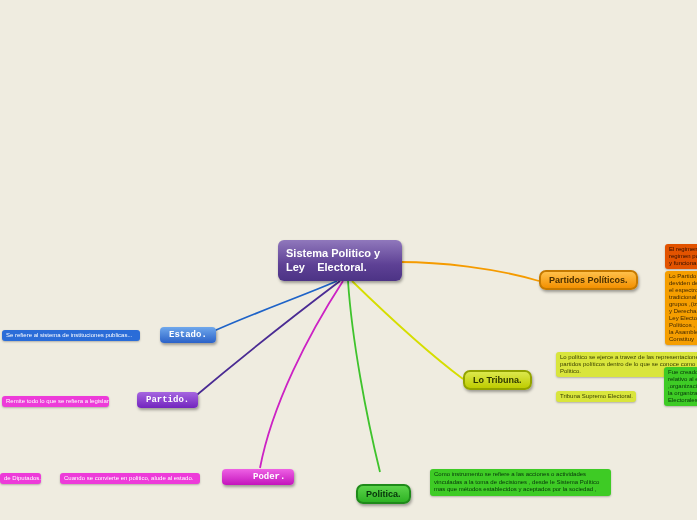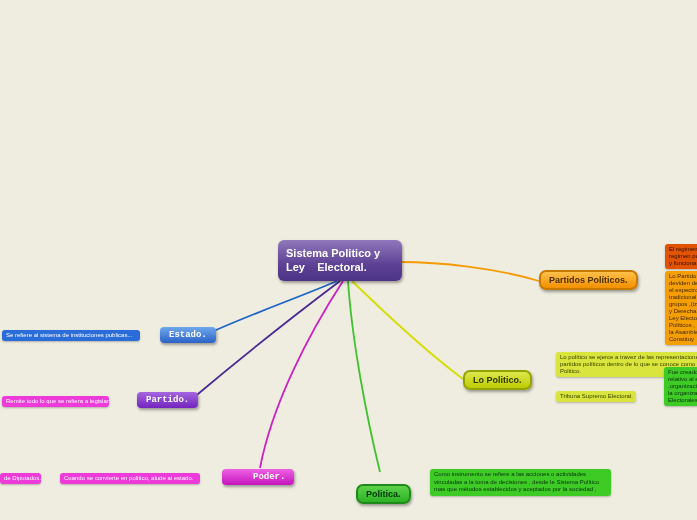--- a/index.html
+++ b/index.html
@@ -57,21 +57,21 @@
     <path d="M 343 281 C 308 335, 272 405, 260 468" stroke="#cc22c4" stroke-width="1.8" fill="none"></path>
     <path d="M 348 281 C 352 340, 366 415, 380 472" stroke="#3fc32c" stroke-width="1.8" fill="none"></path>
     <path d="M 352 281 C 388 316, 424 350, 463 379" stroke="#d6de00" stroke-width="1.8" fill="none"></path>
     <path d="M 400 262 C 440 262, 495 268, 539 281" stroke="#f59b00" stroke-width="1.8" fill="none"></path>
   </svg>
 
   <div class="node root-node">Sistema Politico y
 Ley    Electoral.</div>
 
   <div class="node boxnode box-partidos">Partidos Políticos.</div>
-  <div class="node boxnode box-lopolitico">Lo Politico.</div>
+  <div class="node boxnode box-lopolitico">Lo Tribuna.</div>
   <div class="node boxnode box-politica">Politica.</div>
   <div class="node pill pill-estado">Estado.</div>
   <div class="node pill pill-derecho">Partido.</div>
   <div class="node pill pill-poder">Poder.</div>
 
   <div class="note note-blue n-estado">Se refiere al sistema de instituciones publicas...</div>
   <div class="note note-magenta n-derecho">Remite todo lo que se refiera a legislar.</div>
   <div class="note note-magenta n-poder-left">de Diputados.</div>
   <div class="note note-magenta n-poder-right">Cuando se convierte en politico, alude al estado.</div>
   <div class="note note-green n-politica">Como instrumento se refiere a las acciones o actividades vinculadas a la toma de  decisiones , desde le Sistema Político mas que métodos establecidos  y aceptados por la sociedad ,</div>

